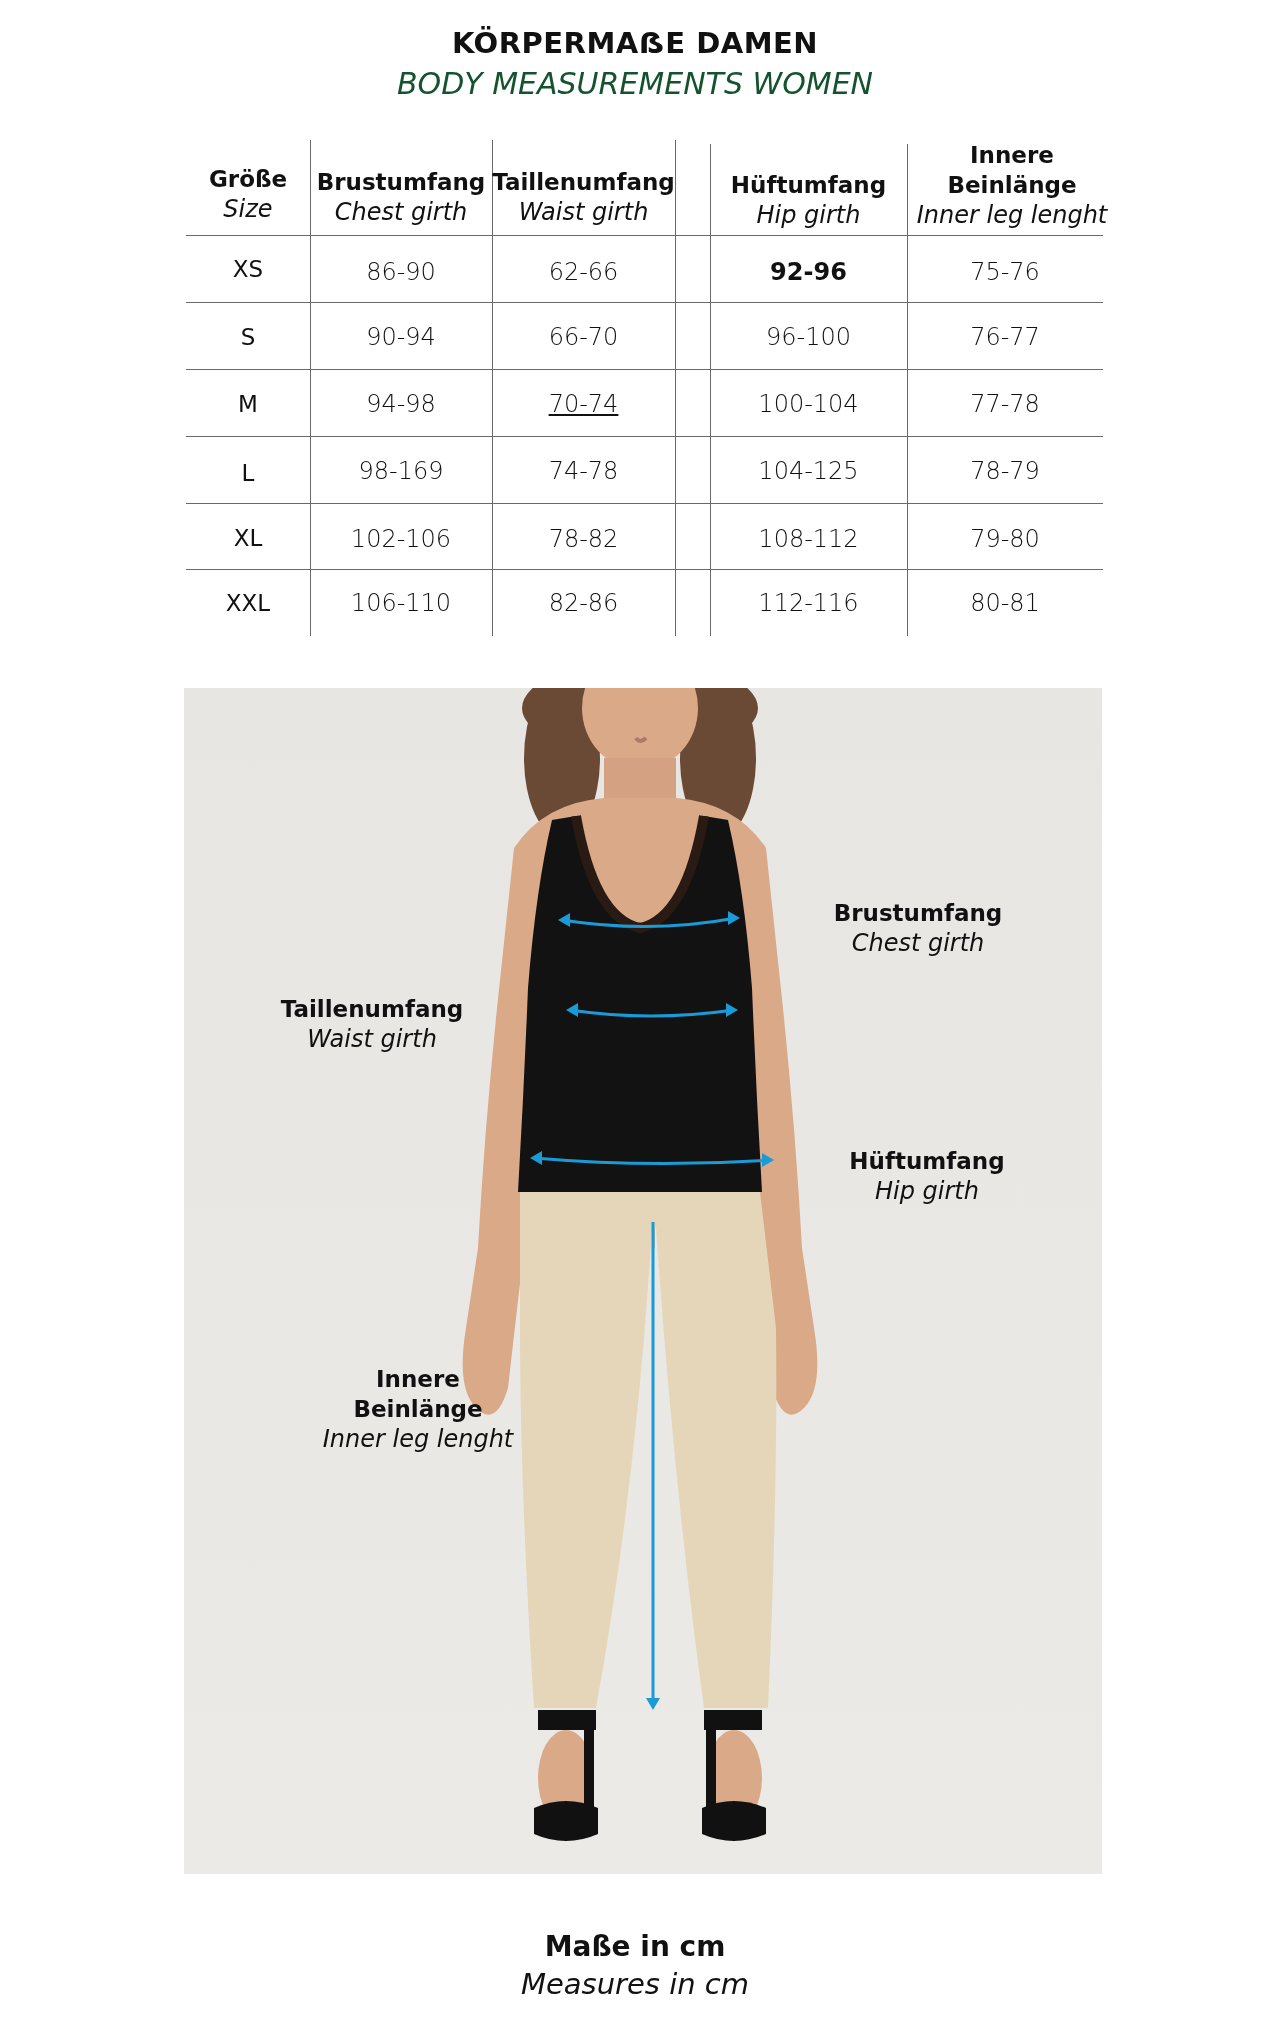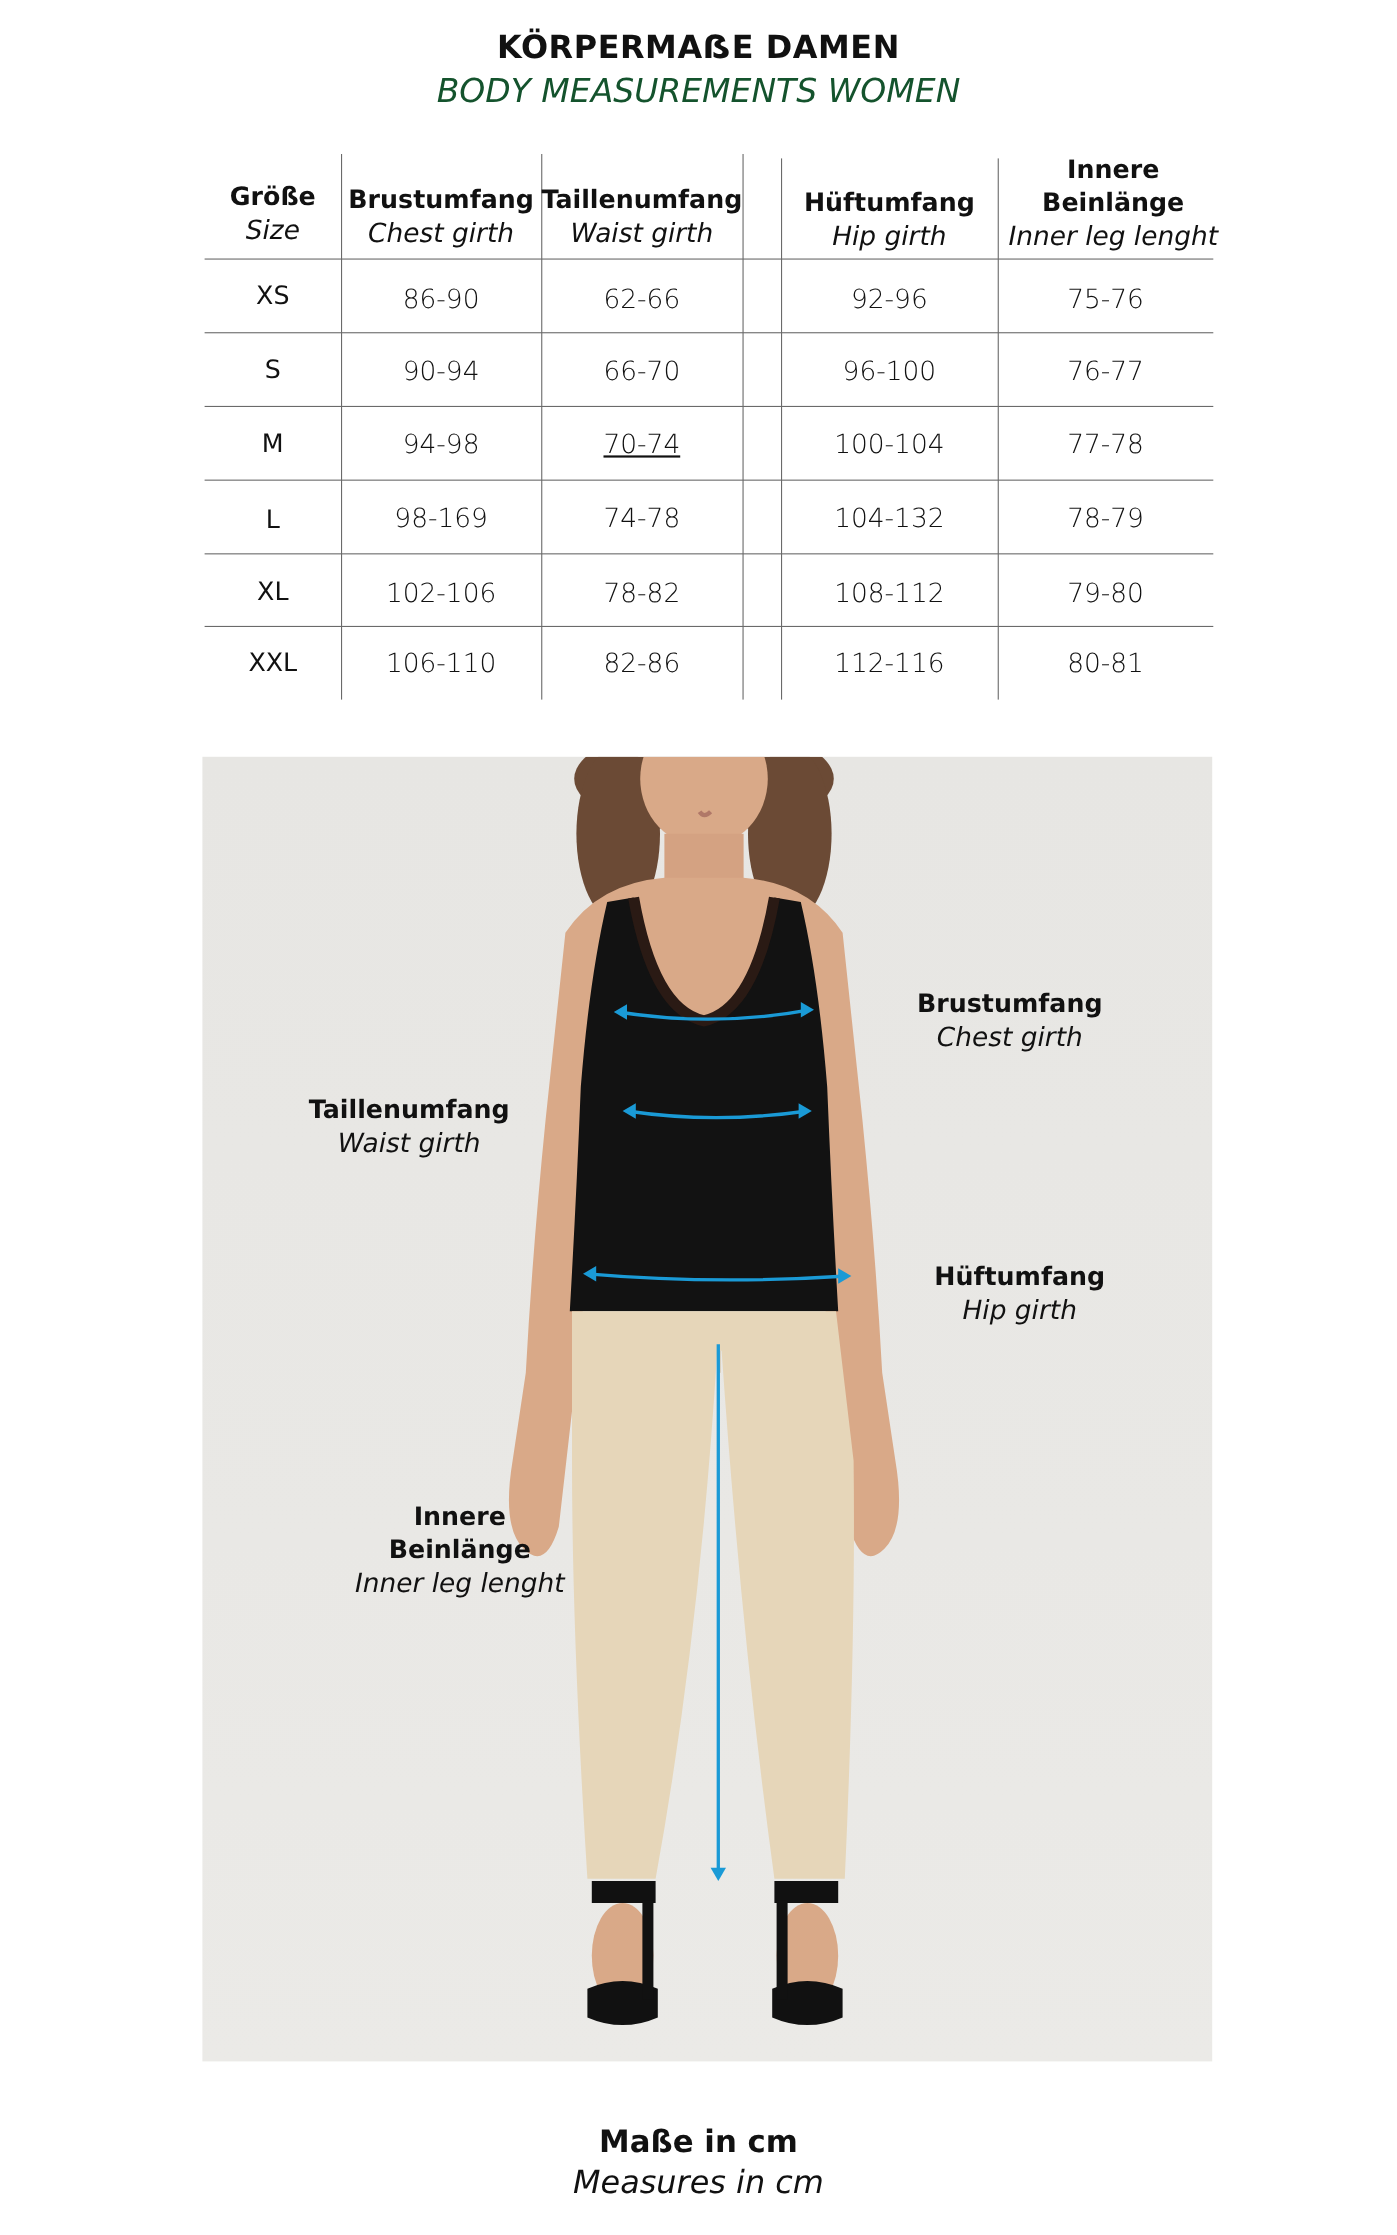--- a/index.html
+++ b/index.html
@@ -75,42 +75,42 @@
   <div class="hcell" style="left:721px; width:210px; top:0px;">
     <span class="de">Innere</span>
     <span class="de">Beinlänge</span>
     <span class="en">Inner leg lenght</span>
   </div>
 
   <div>
     <div class="cell size" style="left:0; width:124px; top:96px;">XS</div>
     <div class="cell" style="left:124px; width:182px; top:99px;">86-90</div>
     <div class="cell" style="left:306px; width:183px; top:99px;">62-66</div>
-    <div class="cell" style="left:524px; width:197px; top:99px;">92-96</div>
+    <div class="cell" style="left:524px; width:197px; top:99px;font-weight:bold;">92-96</div>
     <div class="cell" style="left:721px; width:196px; top:99px;">75-76</div>
   </div>
   <div>
     <div class="cell size" style="left:0; width:124px; top:164px;">S</div>
     <div class="cell" style="left:124px; width:182px; top:164px;">90-94</div>
     <div class="cell" style="left:306px; width:183px; top:164px;">66-70</div>
     <div class="cell" style="left:524px; width:197px; top:164px;">96-100</div>
     <div class="cell" style="left:721px; width:196px; top:164px;">76-77</div>
   </div>
   <div>
     <div class="cell size" style="left:0; width:124px; top:231px;">M</div>
     <div class="cell" style="left:124px; width:182px; top:231px;">94-98</div>
     <div class="cell" style="left:306px; width:183px; top:231px;text-decoration:underline;">70-74</div>
     <div class="cell" style="left:524px; width:197px; top:231px;">100-104</div>
     <div class="cell" style="left:721px; width:196px; top:231px;">77-78</div>
   </div>
   <div>
     <div class="cell size" style="left:0; width:124px; top:300px;">L</div>
     <div class="cell" style="left:124px; width:182px; top:298px;">98-169</div>
     <div class="cell" style="left:306px; width:183px; top:298px;">74-78</div>
-    <div class="cell" style="left:524px; width:197px; top:298px;">104-132</div>
+    <div class="cell" style="left:524px; width:197px; top:298px;">104-125</div>
     <div class="cell" style="left:721px; width:196px; top:298px;">78-79</div>
   </div>
   <div>
     <div class="cell size" style="left:0; width:124px; top:365px;">XL</div>
     <div class="cell" style="left:124px; width:182px; top:366px;">102-106</div>
     <div class="cell" style="left:306px; width:183px; top:366px;">78-82</div>
     <div class="cell" style="left:524px; width:197px; top:366px;">108-112</div>
     <div class="cell" style="left:721px; width:196px; top:366px;">79-80</div>
   </div>
   <div>

